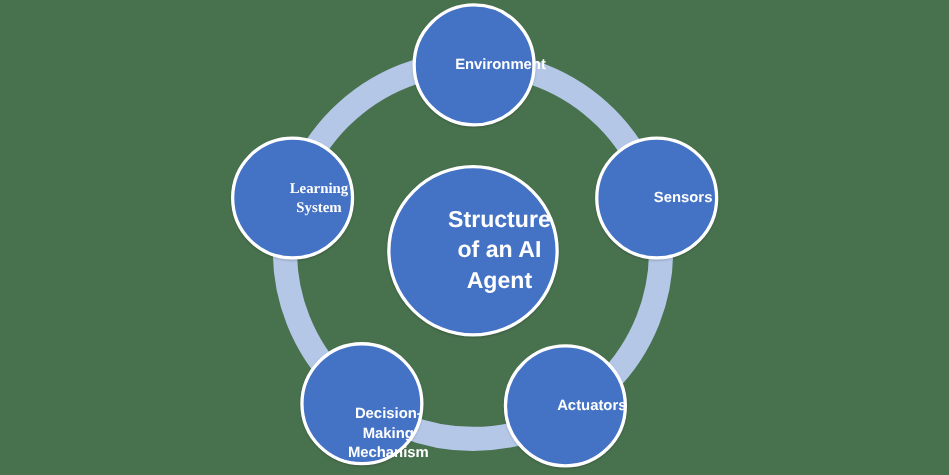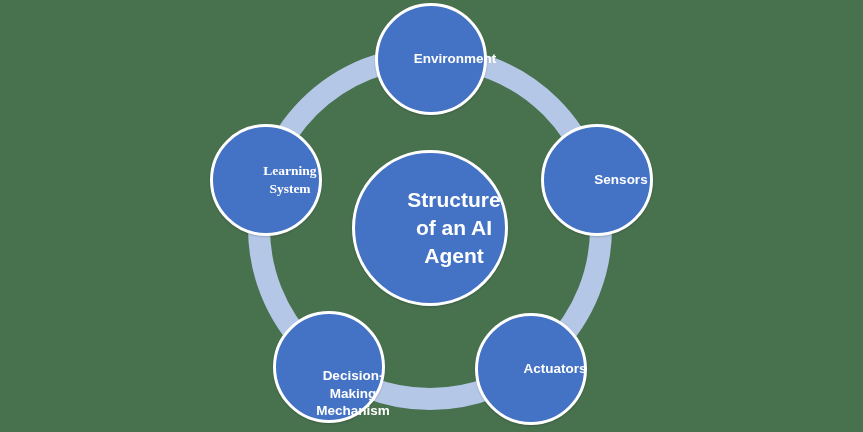--- a/index.html
+++ b/index.html
@@ -59,21 +59,21 @@
     width: 112px;
     height: 112px;
     font-size: 13.5px;
   }
   .node-environment { left: 375px; top: 3px; }
   .node-environment .label { max-width: 96px; }
 
   .node-sensors { left: 541px; top: 124px; }
   .node-sensors .label { max-width: 90px; text-align: center; }
 
-  .node-actuators { left: 475px; top: 313px; }
+  .node-actuators { left: 458px; top: 313px; }
   .node-actuators .label { max-width: 90px; }
 
   .node-decision { left: 273px; top: 311px; align-items: flex-end; }
   .node-decision .label { max-width: 82px; }
 
   .node-learning { left: 210px; top: 124px; }
   .node-learning .label { max-width: 70px; font-family: Liberation Serif, serif; }
 </style>
 </head>
 <body>

